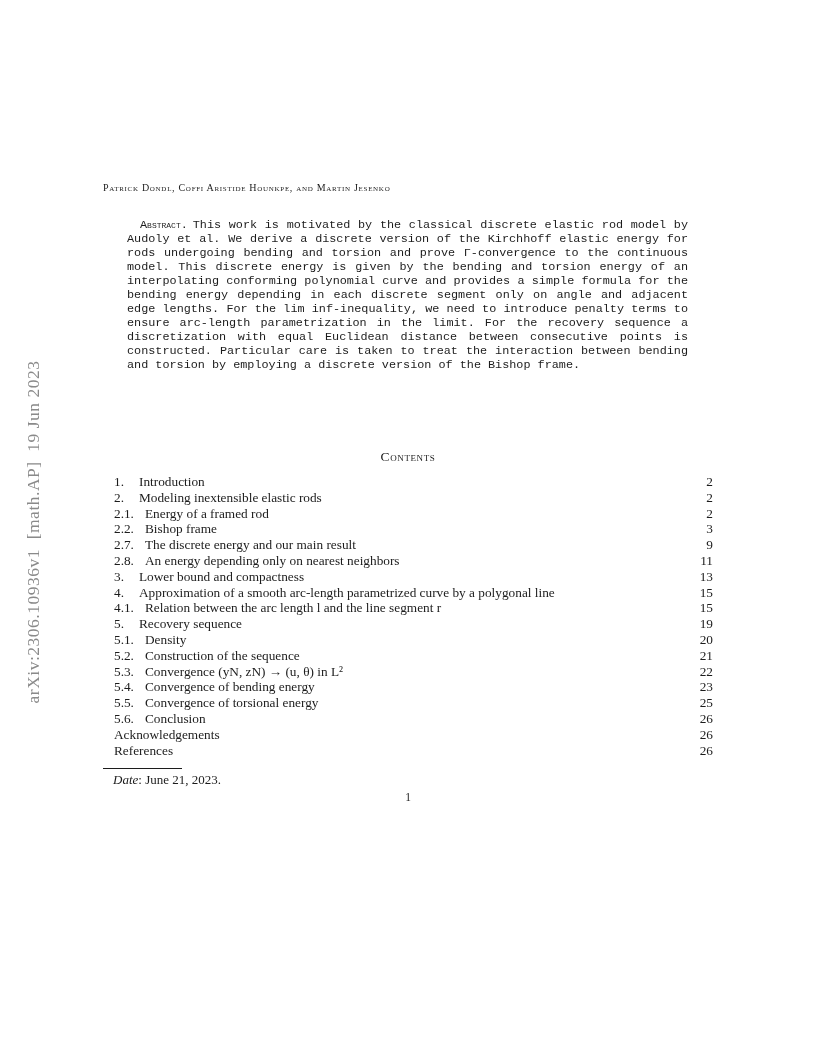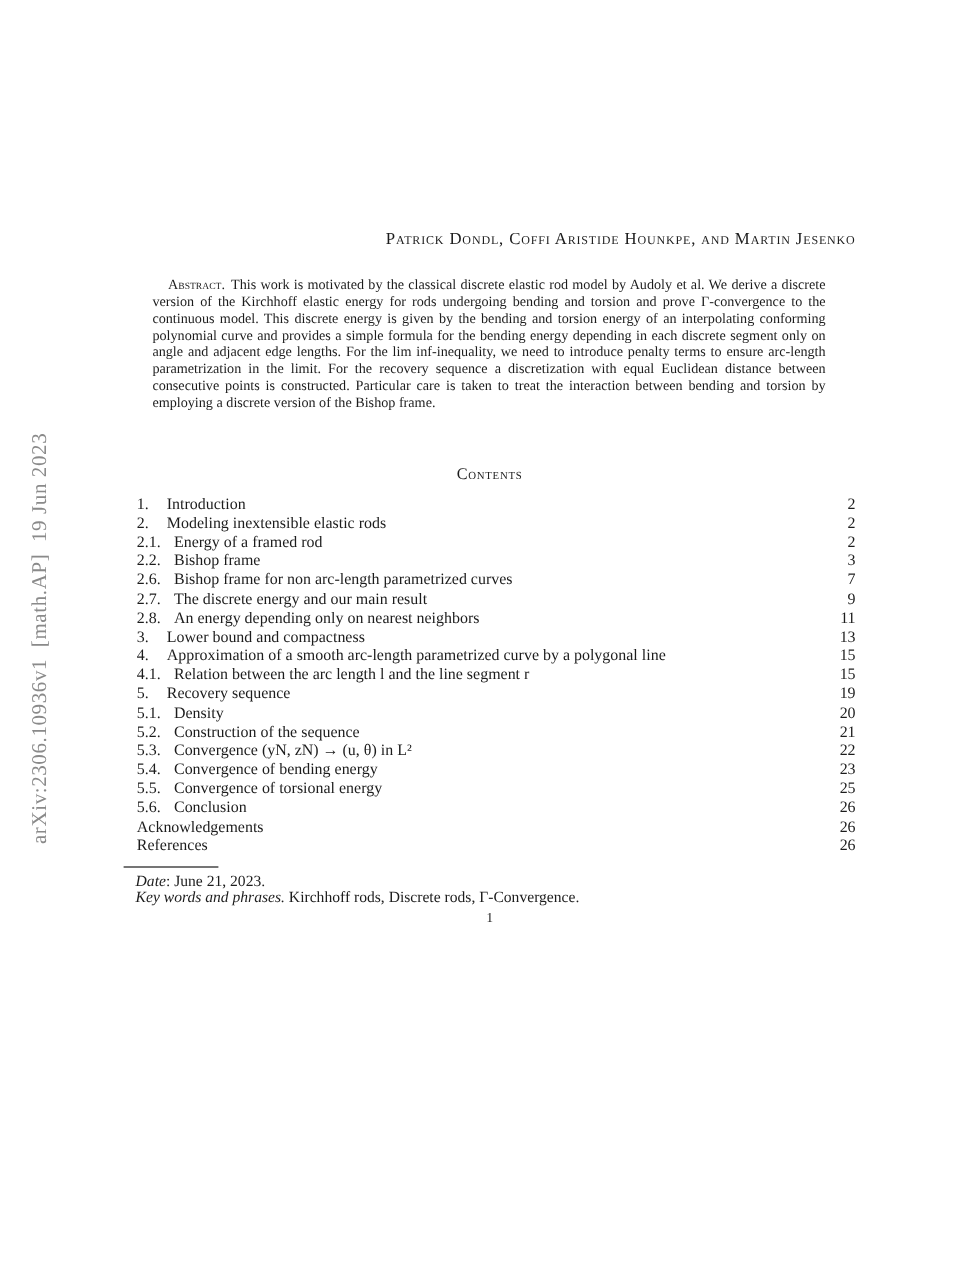--- a/index.html
+++ b/index.html
@@ -34,38 +34,39 @@
   .title {
     margin: 0;
     font-size: 14.5px;
     line-height: 18px;
     font-weight: bold;
     text-align: center;
     letter-spacing: 0.4px;
     word-spacing: 2px;
   }
   .authors {
-    margin-top: 23px;
-    font-size: 14px;
+    margin-top: 11px;
+    font-size: 10px;
     line-height: 15px;
-    text-align: right;
+    text-align: left;
     font-variant: small-caps;
     letter-spacing: 0.7px;
   }
   .abstract {
     margin: 23px 0 0 24px;
     width: 561px;
     font-size: 11.8px;
     line-height: 14px;
     text-align: justify;
     text-indent: 13px;
+    font-family: Liberation Mono, monospace;
   }
   .abstract .abs-label { margin-right: 5px; }
   .toc-heading {
-    margin-top: 44px;
+    margin-top: 76px;
     text-align: center;
     font-size: 13.5px;
     line-height: 17px;
     letter-spacing: 0.6px;
   }
   .toc {
     margin-top: 9px;
     margin-left: 11px;
     font-size: 13.3px;
     line-height: 15.8px;
@@ -124,25 +125,20 @@
     <span class="toc-num">2.1.</span>
     <span class="toc-label">Energy of a framed rod</span>
     <span class="toc-page">2</span>
   </div>
         <div class="toc-row subsection">
     <span class="toc-num">2.2.</span>
     <span class="toc-label">Bishop frame</span>
     <span class="toc-page">3</span>
   </div>
         <div class="toc-row subsection">
-    <span class="toc-num">2.6.</span>
-    <span class="toc-label">Bishop frame for non arc-length parametrized curves</span>
-    <span class="toc-page">7</span>
-  </div>
-        <div class="toc-row subsection">
     <span class="toc-num">2.7.</span>
     <span class="toc-label">The discrete energy and our main result</span>
     <span class="toc-page">9</span>
   </div>
         <div class="toc-row subsection">
     <span class="toc-num">2.8.</span>
     <span class="toc-label">An energy depending only on nearest neighbors</span>
     <span class="toc-page">11</span>
   </div>
         <div class="toc-row section">
@@ -204,19 +200,18 @@
 
     <span class="toc-label">References</span>
     <span class="toc-page">26</span>
   </div>
       </div>
 
     <div class="footnote-rule"></div>
 
     <div class="footnotes">
       <div class="fn-line"><span class="it">Date</span><span>: June 21, 2023.</span></div>
-      <div class="fn-line"><span class="it">Key words and phrases.</span><span> Kirchhoff rods, Discrete rods, Γ-Convergence.</span></div>
     </div>
 
     <div class="page-num">1</div>
 
   </div>
 </div>
 
 </body></html>

